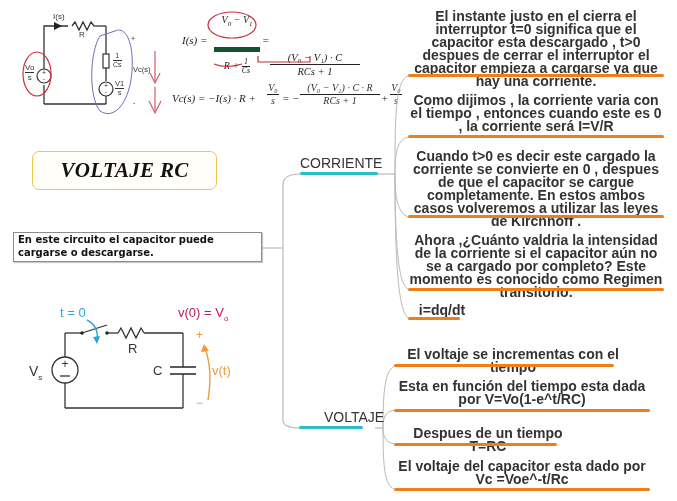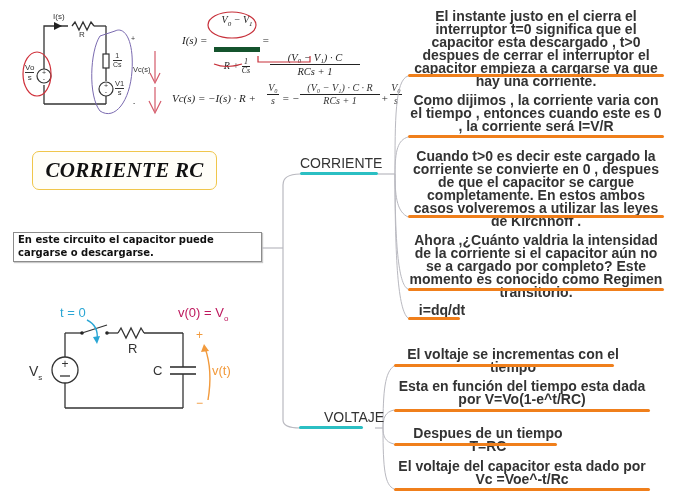--- a/index.html
+++ b/index.html
@@ -142,21 +142,21 @@
     <div>RCs + 1</div>
   </div>
   <span class="eq-line" style="left:209px;top:92px;">+</span>
   <div class="abs" style="left:218px;top:82px;width:12px;text-align:center;font-family:'Liberation Serif',serif;font-style:italic;font-size:10px;line-height:12px;">
     <div style="border-bottom:1px solid #222;">V₀</div>
     <div>s</div>
   </div>
 </div>
 
 <div id="title-box" class="abs">
-  <span id="title-text">CORRIENTE RC</span>
+  <span id="title-text">VOLTAJE RC</span>
 </div>
 
 <div id="desc-box" class="abs">En este circuito  el capacitor puede cargarse o descargarse.</div>
 
 <svg width="677" height="501" style="left:0;top:0;">
 
   <line x1="262" y1="248" x2="283" y2="248" stroke="#b9b9c0" stroke-width="1.2"></line>
 
   <path d="M 300 174 Q 283 174 283 185 L 283 420 Q 283 428 300 428" fill="none" stroke="#b9b9c0" stroke-width="1.2"></path>
 

